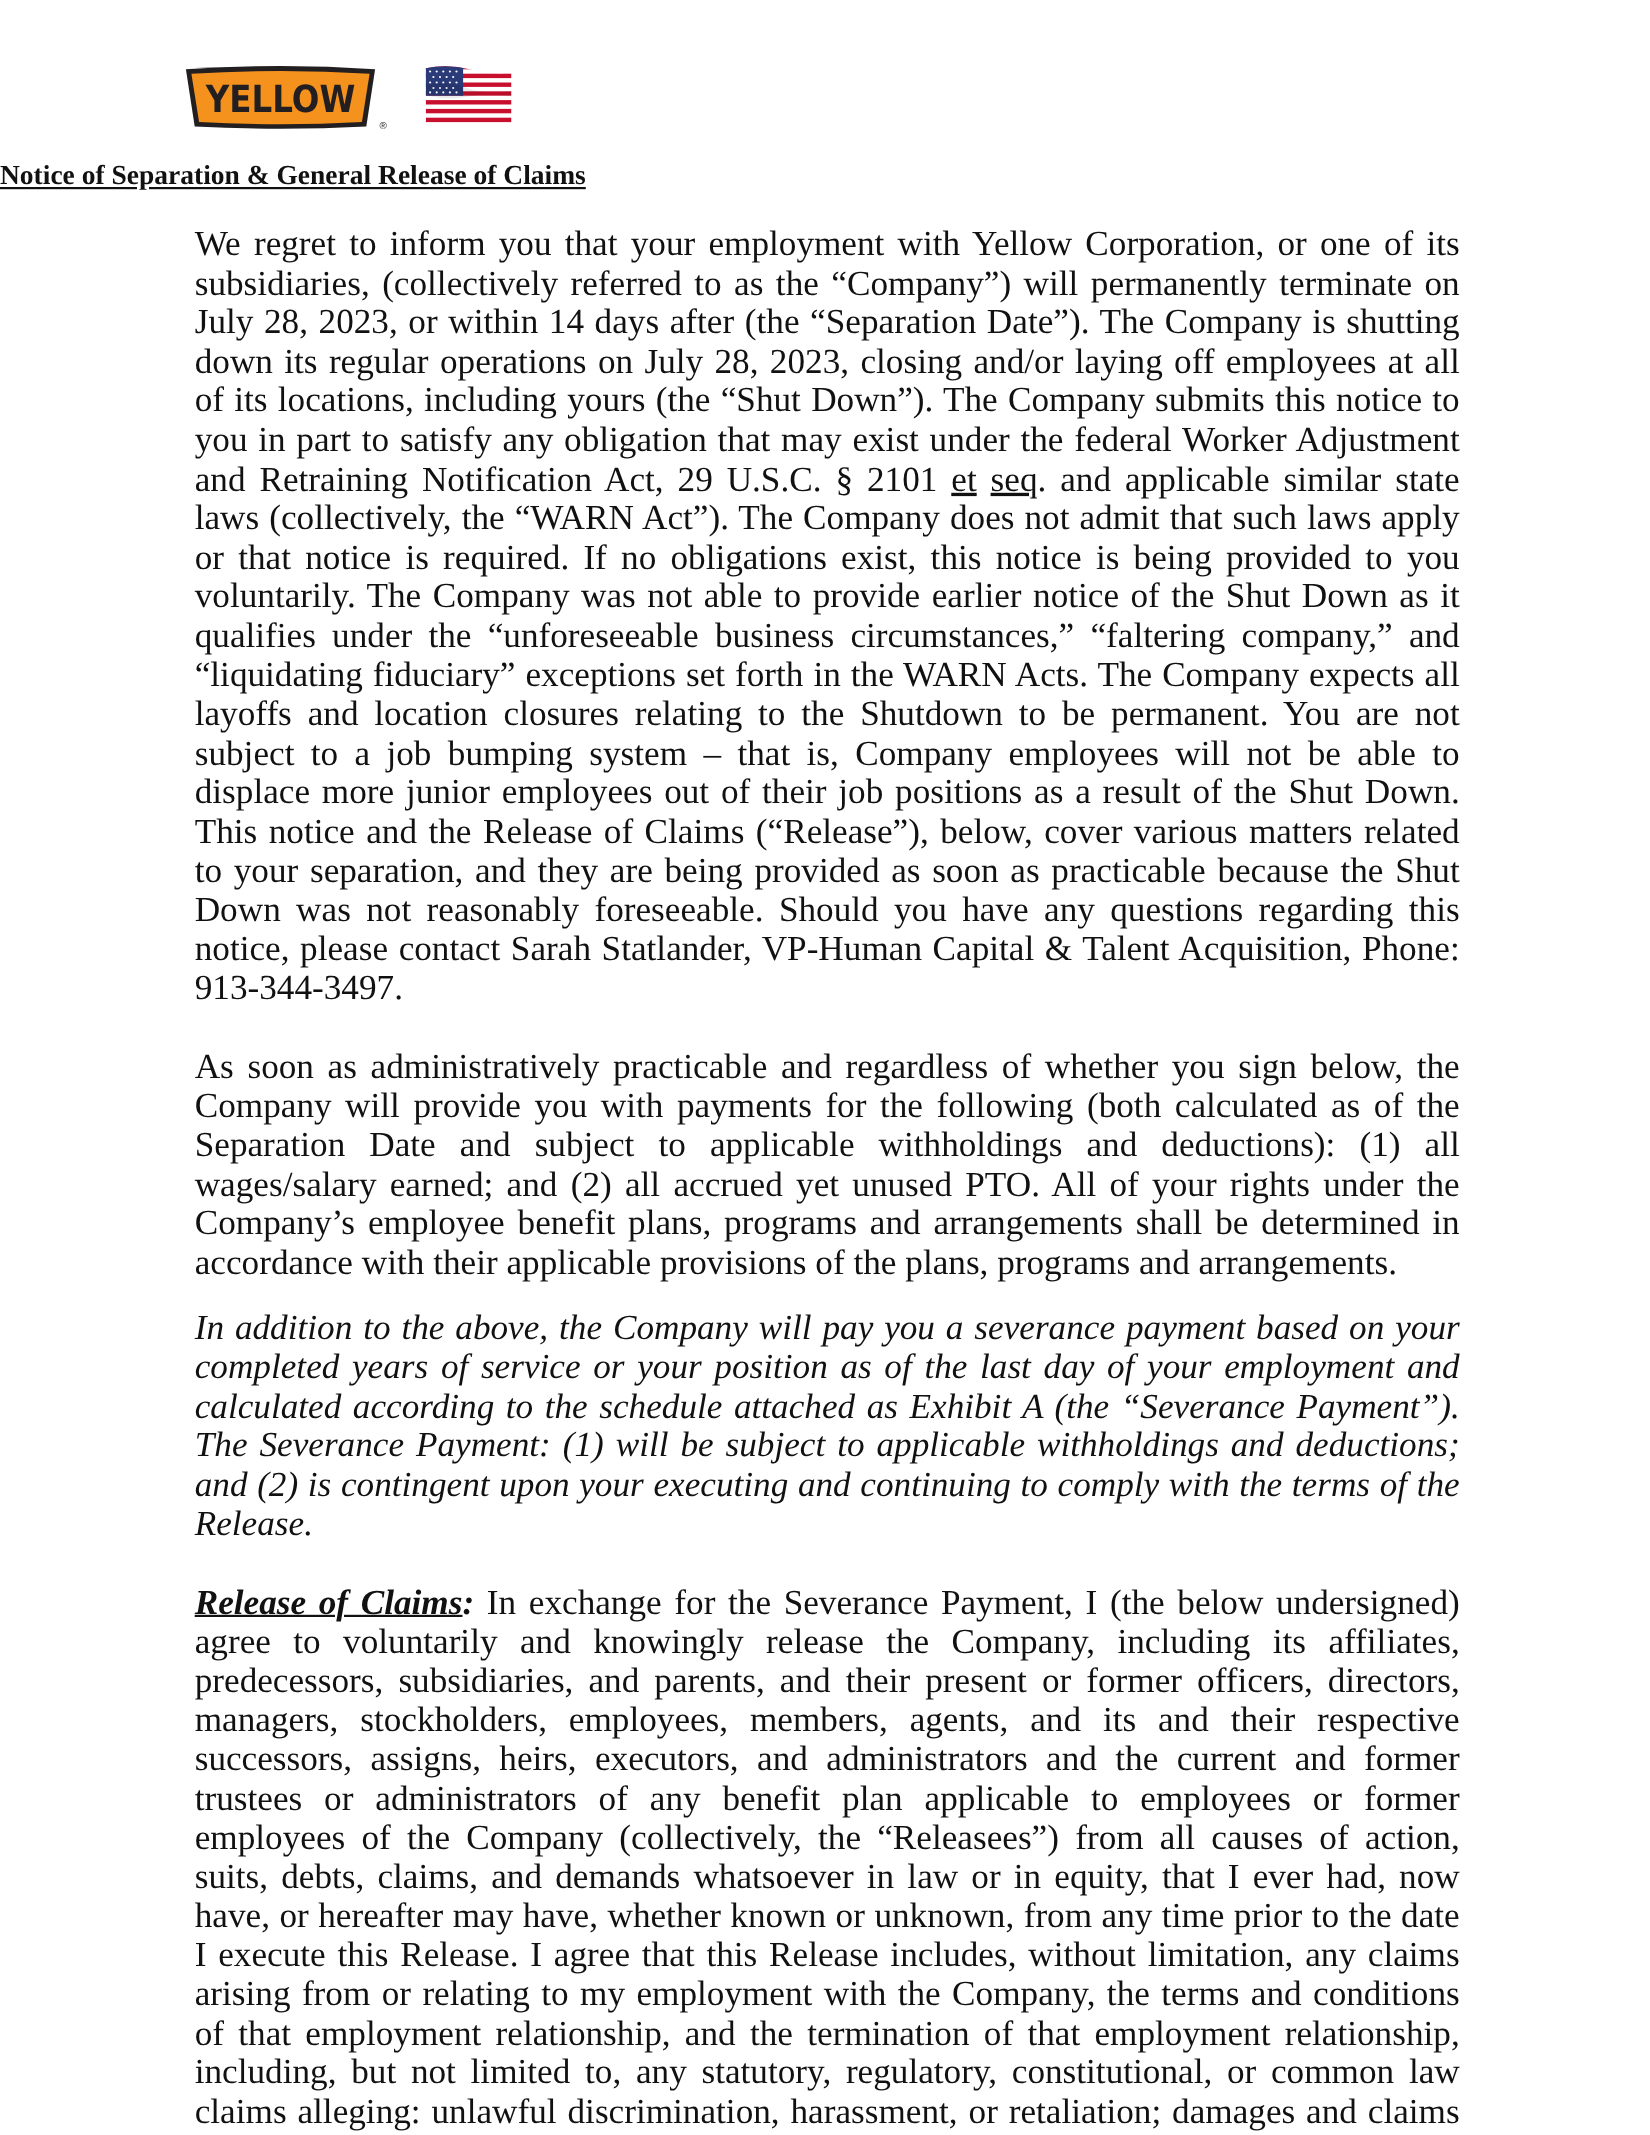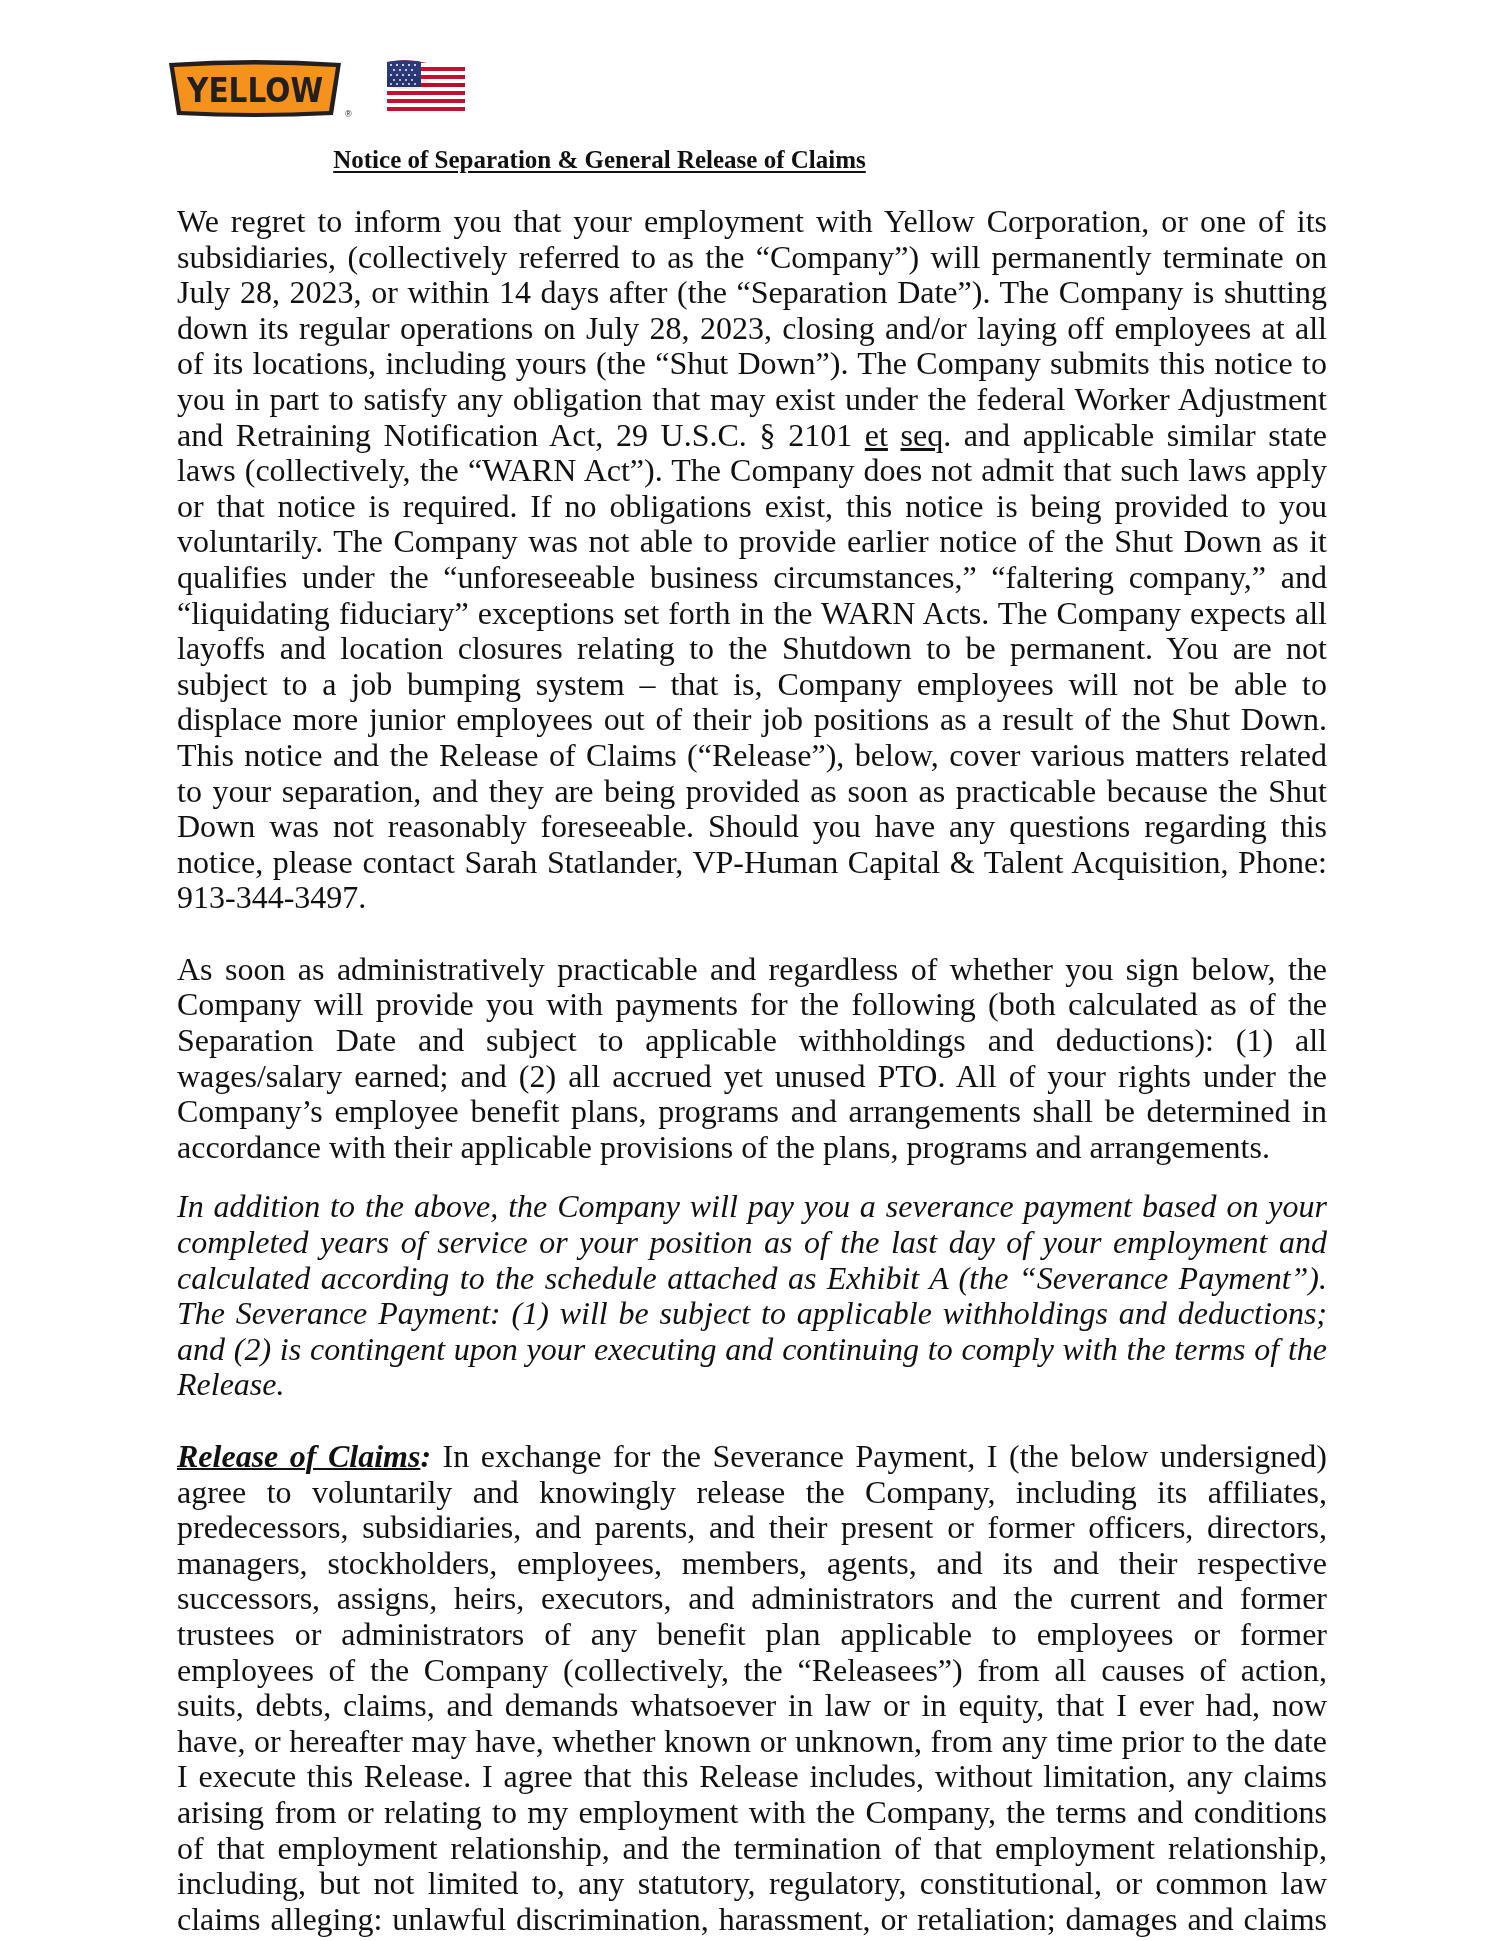--- a/index.html
+++ b/index.html
@@ -15,21 +15,21 @@
   .logo {
     position: relative; width: 180px; height: 60px;
   }
   .logo svg { display: block; }
   .reg {
     position: absolute; left: 180px; top: 50px; font-size: 9px;
     font-family: "Liberation Sans", sans-serif; color: #222;
   }
   .flag { margin-left: 40px; margin-top: 2px; }
   .title {
-    position: absolute; top: 146px; left: 0; width: 1199px; text-align: center;
+    position: absolute; top: 146px; left: 0; width: 1199px; 
     font-weight: bold; font-size: 25px; text-decoration: underline;
     text-underline-offset: 3px; text-decoration-thickness: 2px;
   }
   .content {
     position: absolute; left: 177px; top: 204px; width: 1150px;
     font-size: 32px; line-height: 35.6px;
   }
   .content p { margin: 0; text-align: justify; }
   .p1 { }
   .p2 { margin-top: 36px !important; }

